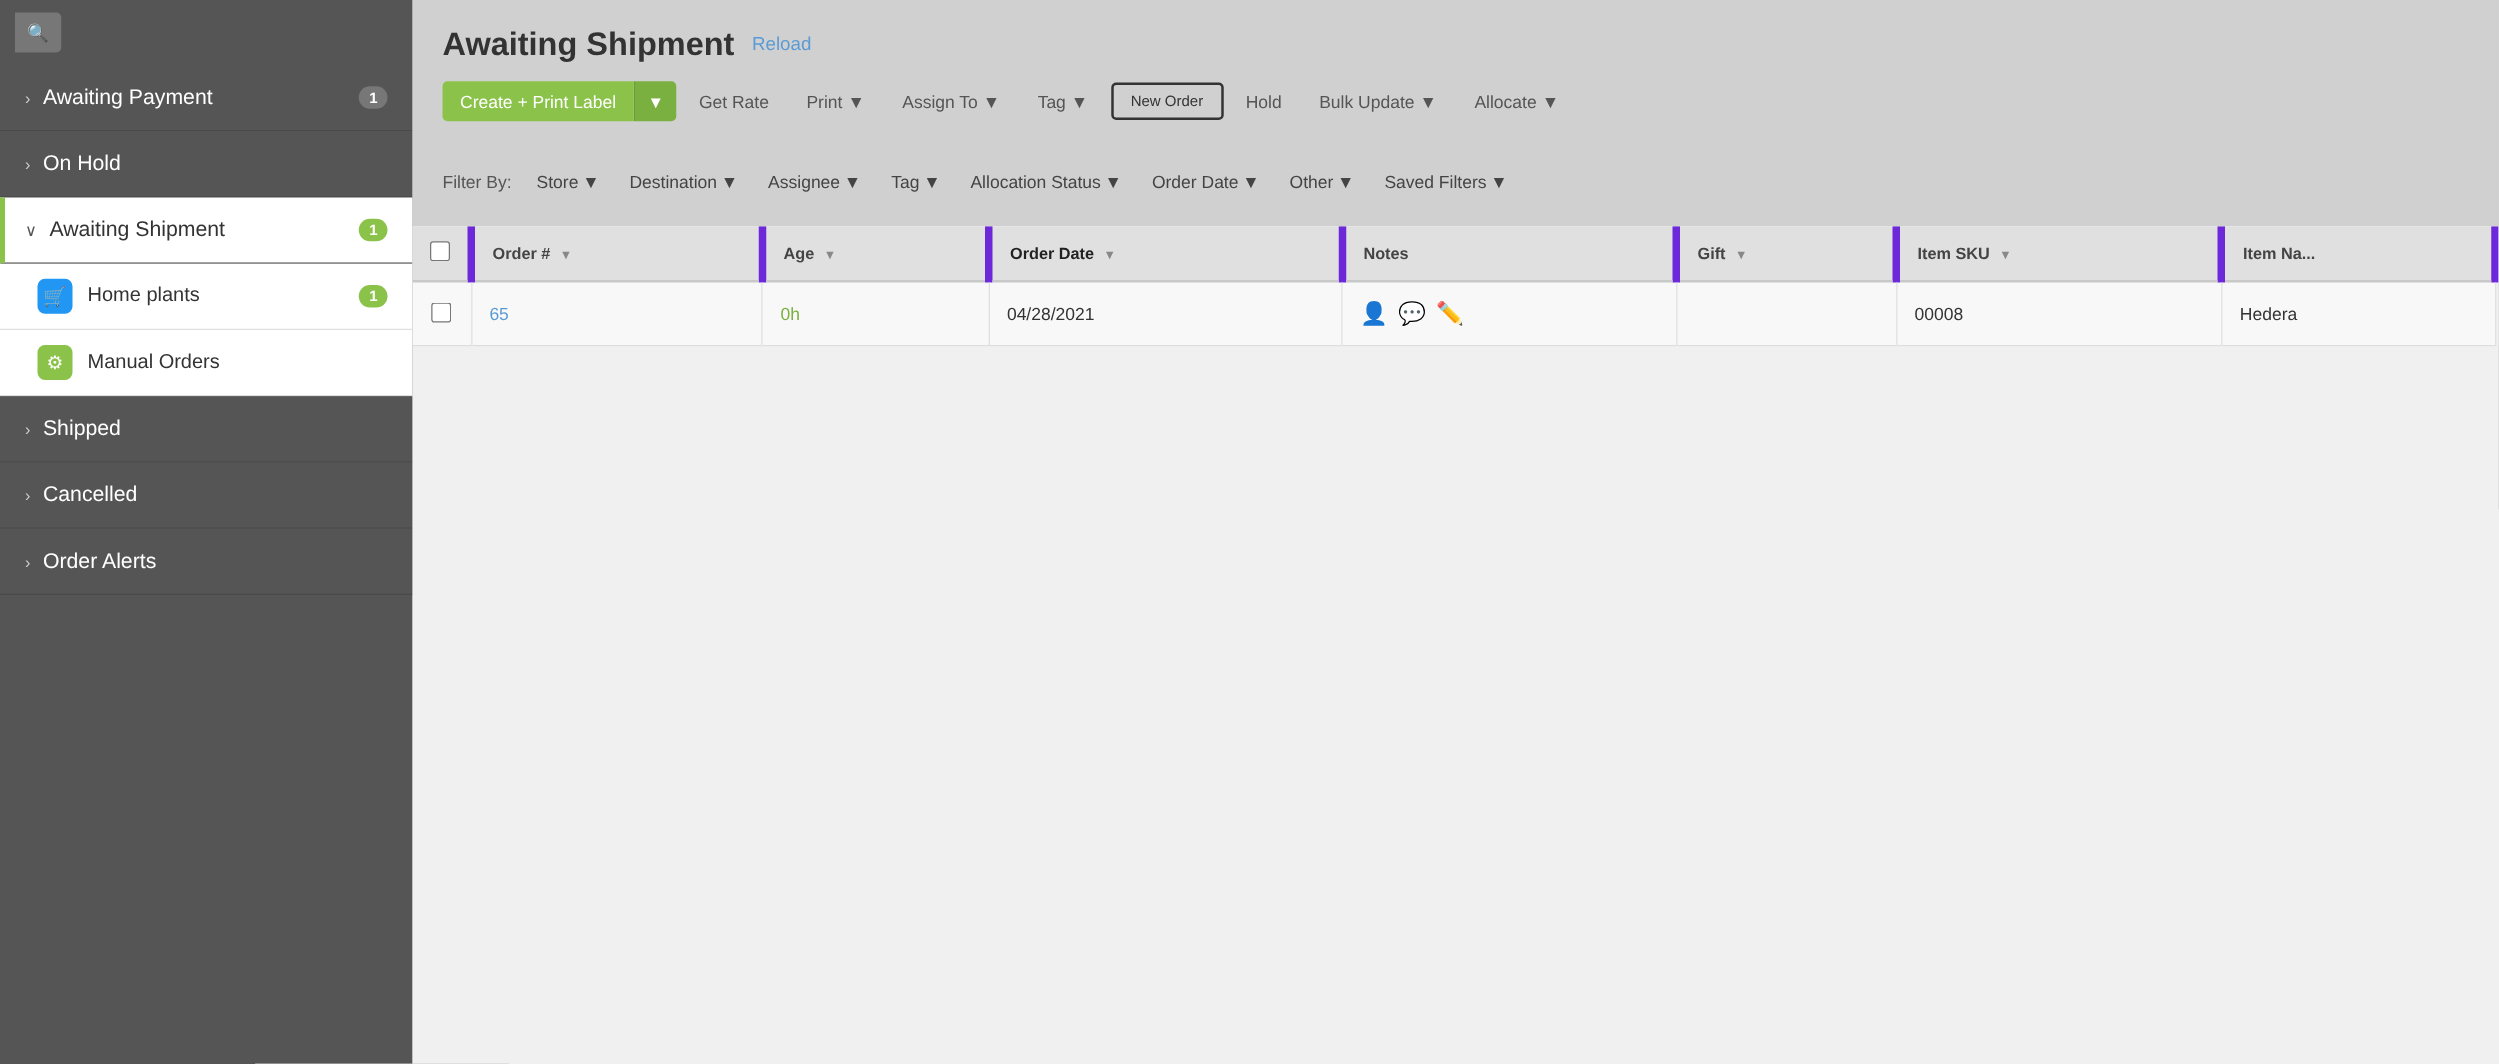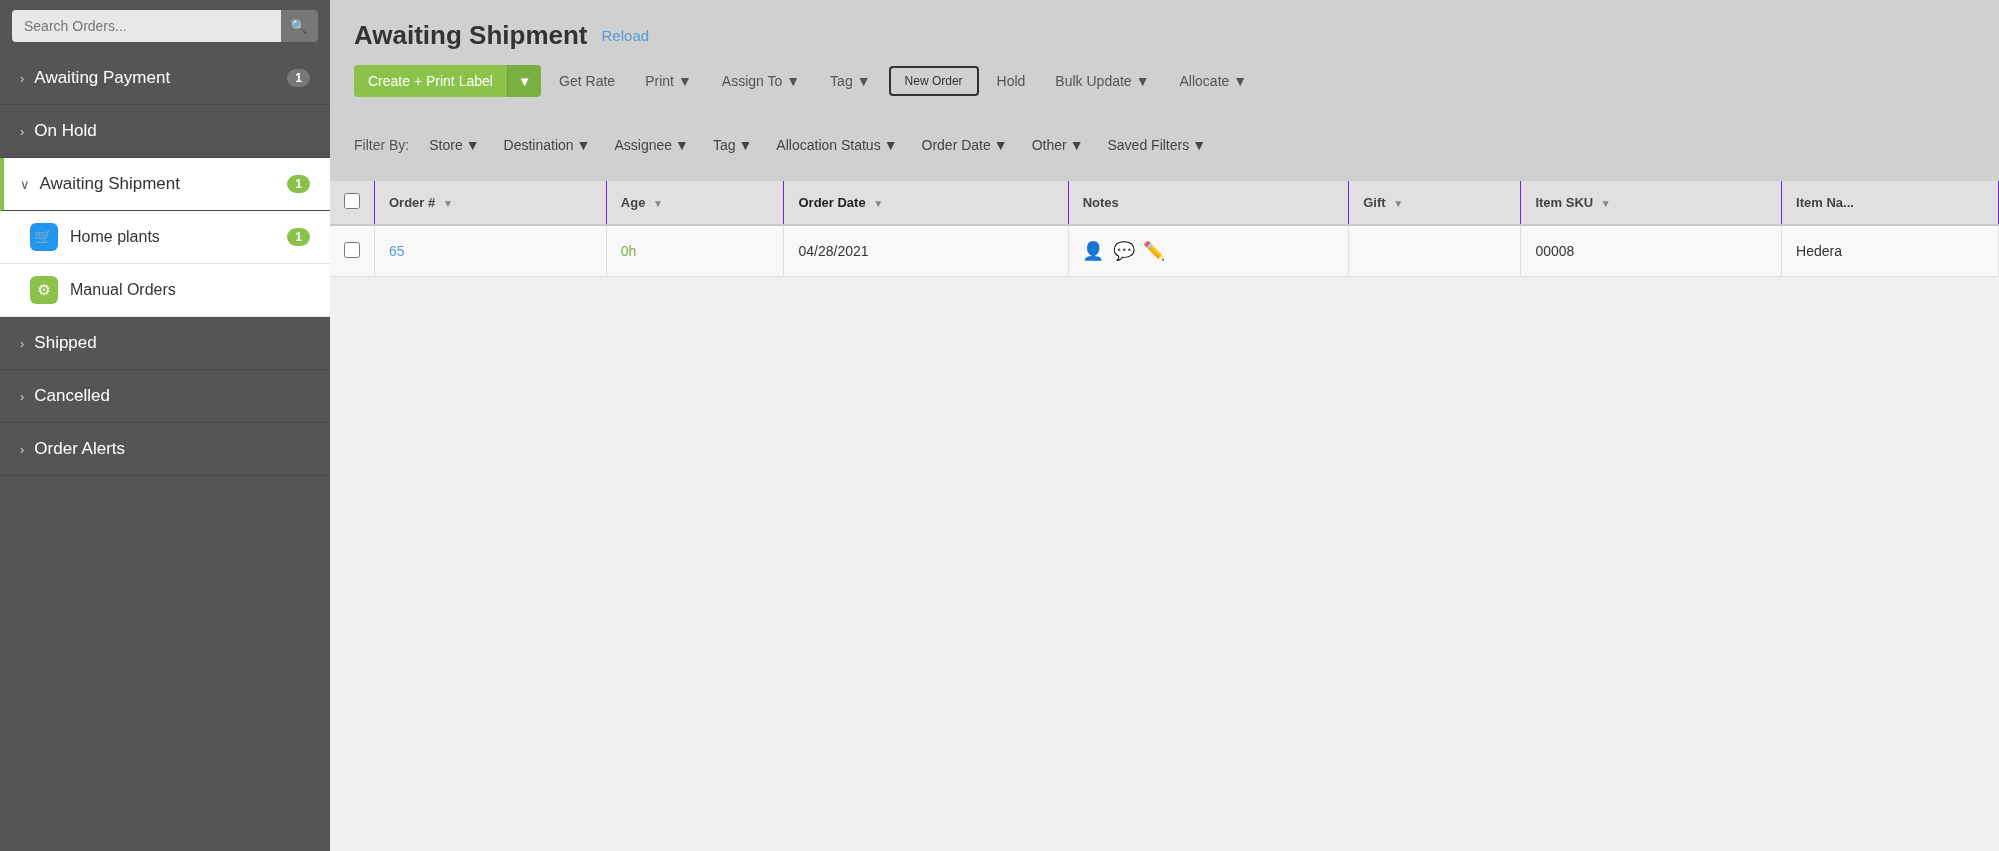--- a/index.html
+++ b/index.html
@@ -267,21 +267,21 @@
       background: #e0e0e0;
       border-bottom: 2px solid #c8c8c8;
     }
     thead th {
       padding: 12px 14px;
       text-align: left;
       font-size: 13px;
       color: #444;
       font-weight: 600;
       white-space: nowrap;
-      border-right: 1px solid #6d28d9;
+      border-right: 6px solid #6d28d9;
     }
     thead th .sort-icon { font-size: 10px; color: #888; margin-left: 4px; }
     thead th.sorted { font-weight: 700; color: #222; }
     tbody tr {
       border-bottom: 1px solid #ddd;
       background: #f8f8f8;
     }
     tbody td {
       padding: 14px 14px;
       font-size: 14px;
@@ -294,21 +294,20 @@
     .notes-icons { display: flex; gap: 8px; color: #aaa; font-size: 18px; }
     .note-icon { cursor: pointer; }
     .checkbox-col { width: 40px; text-align: center; }
     input[type="checkbox"] { cursor: pointer; width: 16px; height: 16px; }
   </style>
 </head>
 <body>
 
 <div class="sidebar">
   <div class="search-bar">
-    <input class="search-input" type="text" placeholder="Search Orders..." style="">
     <button class="search-btn">🔍</button>
   </div>
 
   <div class="sidebar-item">
     <span class="chevron">›</span>
     <span>Awaiting Payment</span>
     <span class="badge">1</span>
   </div>
 
   <div class="sidebar-item">

